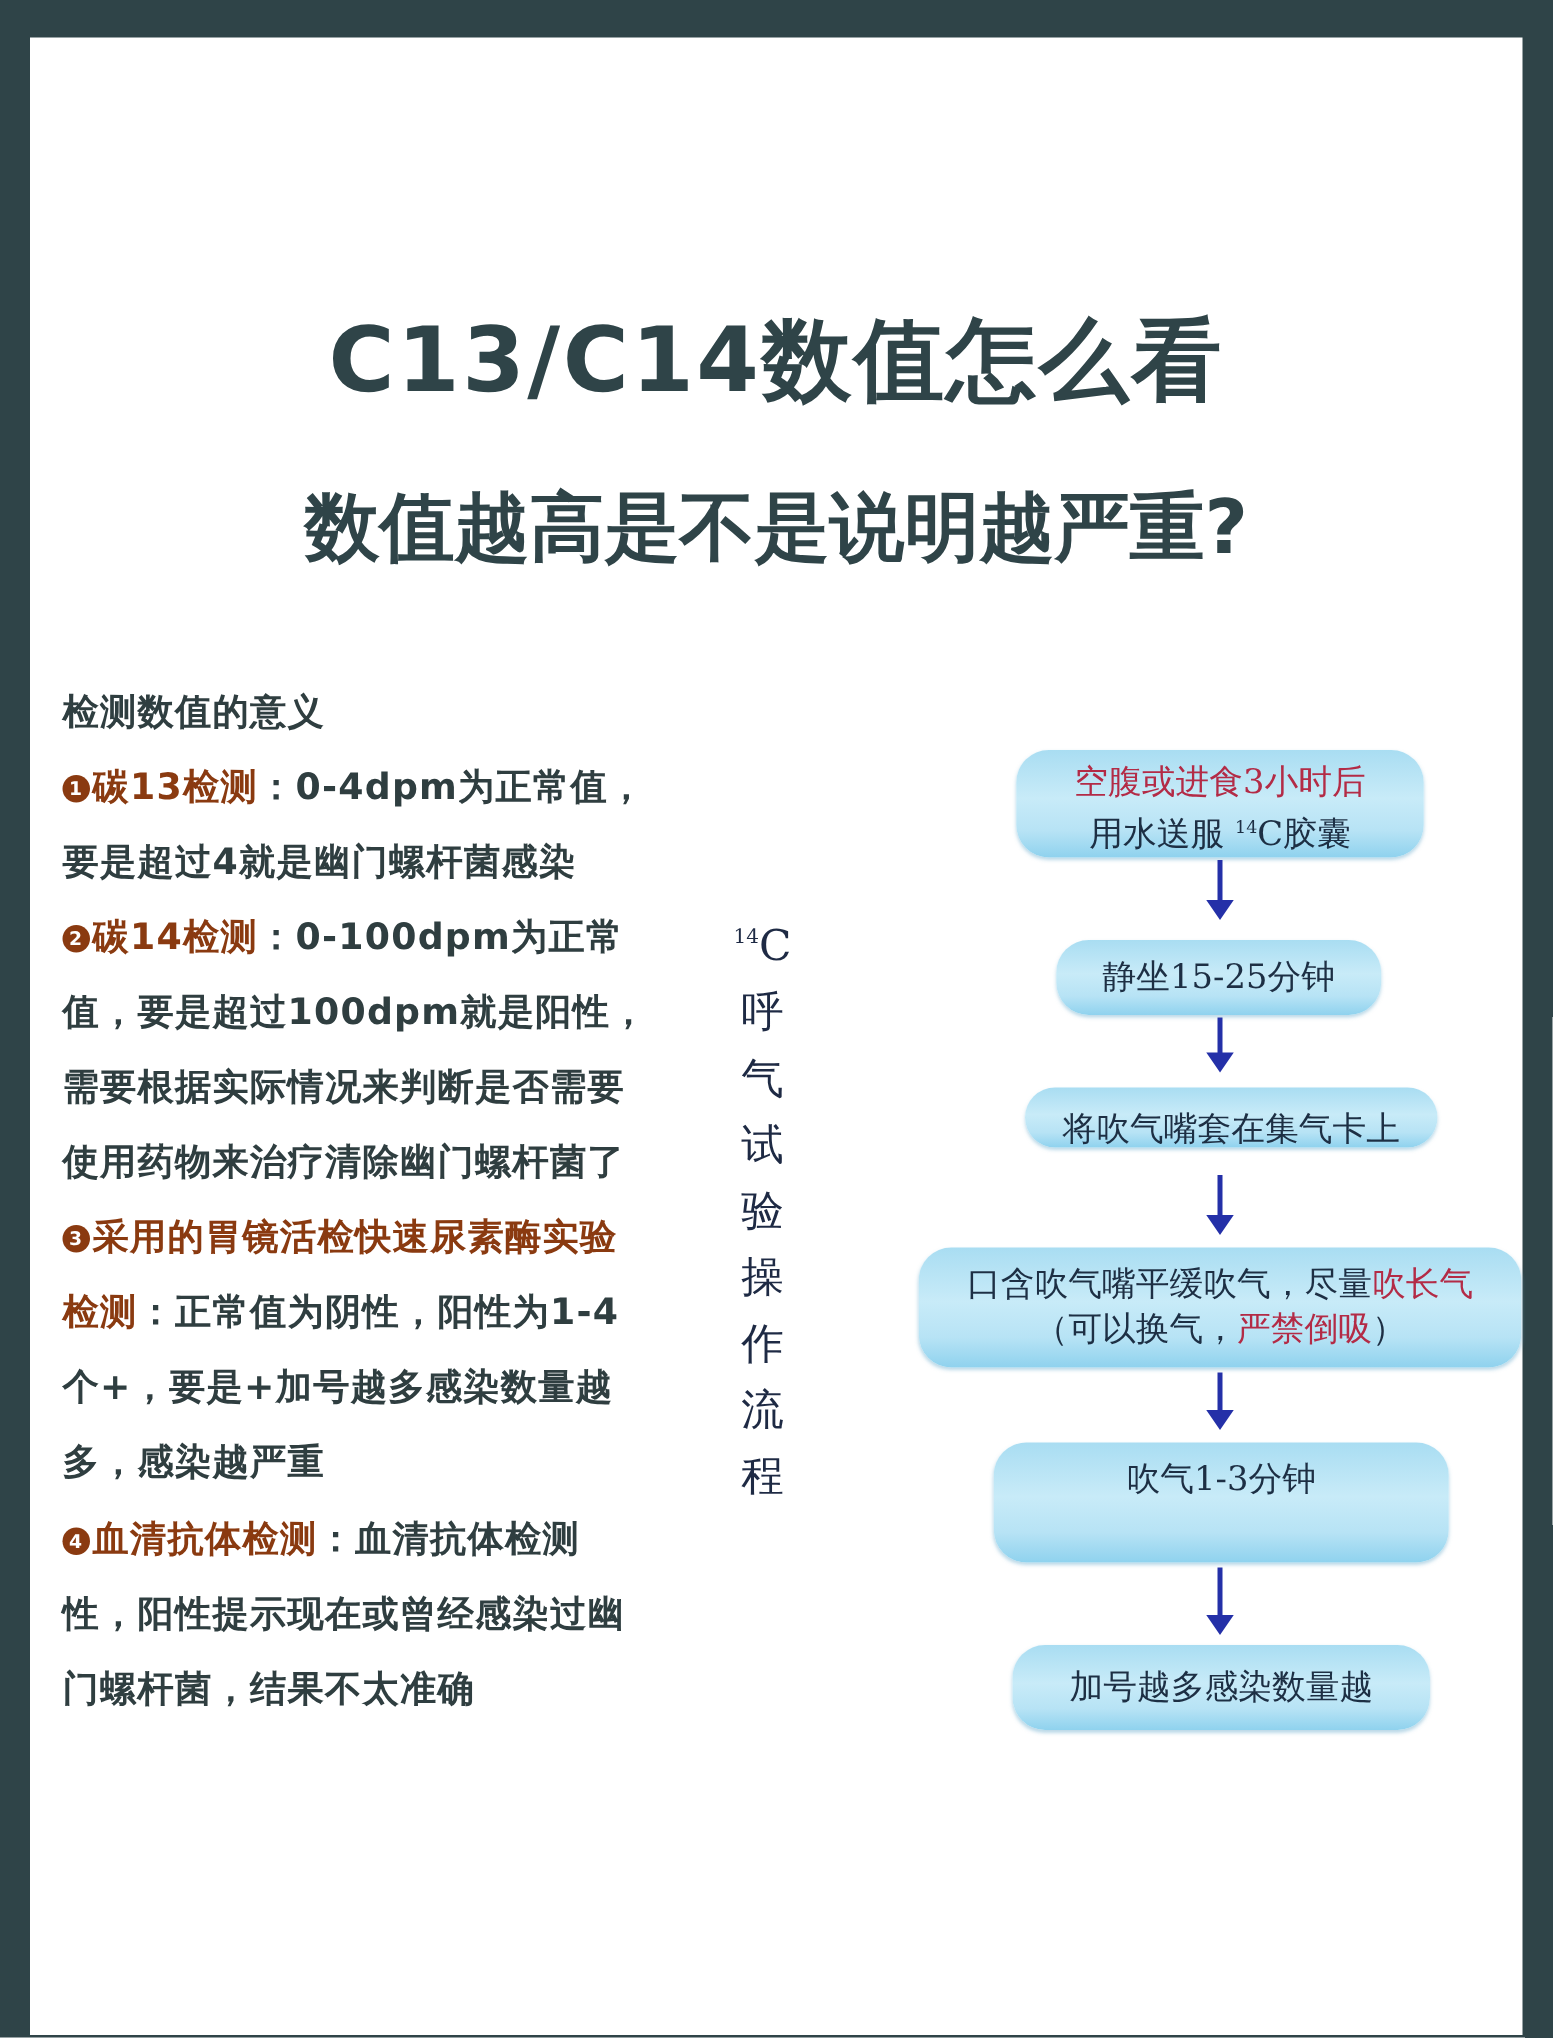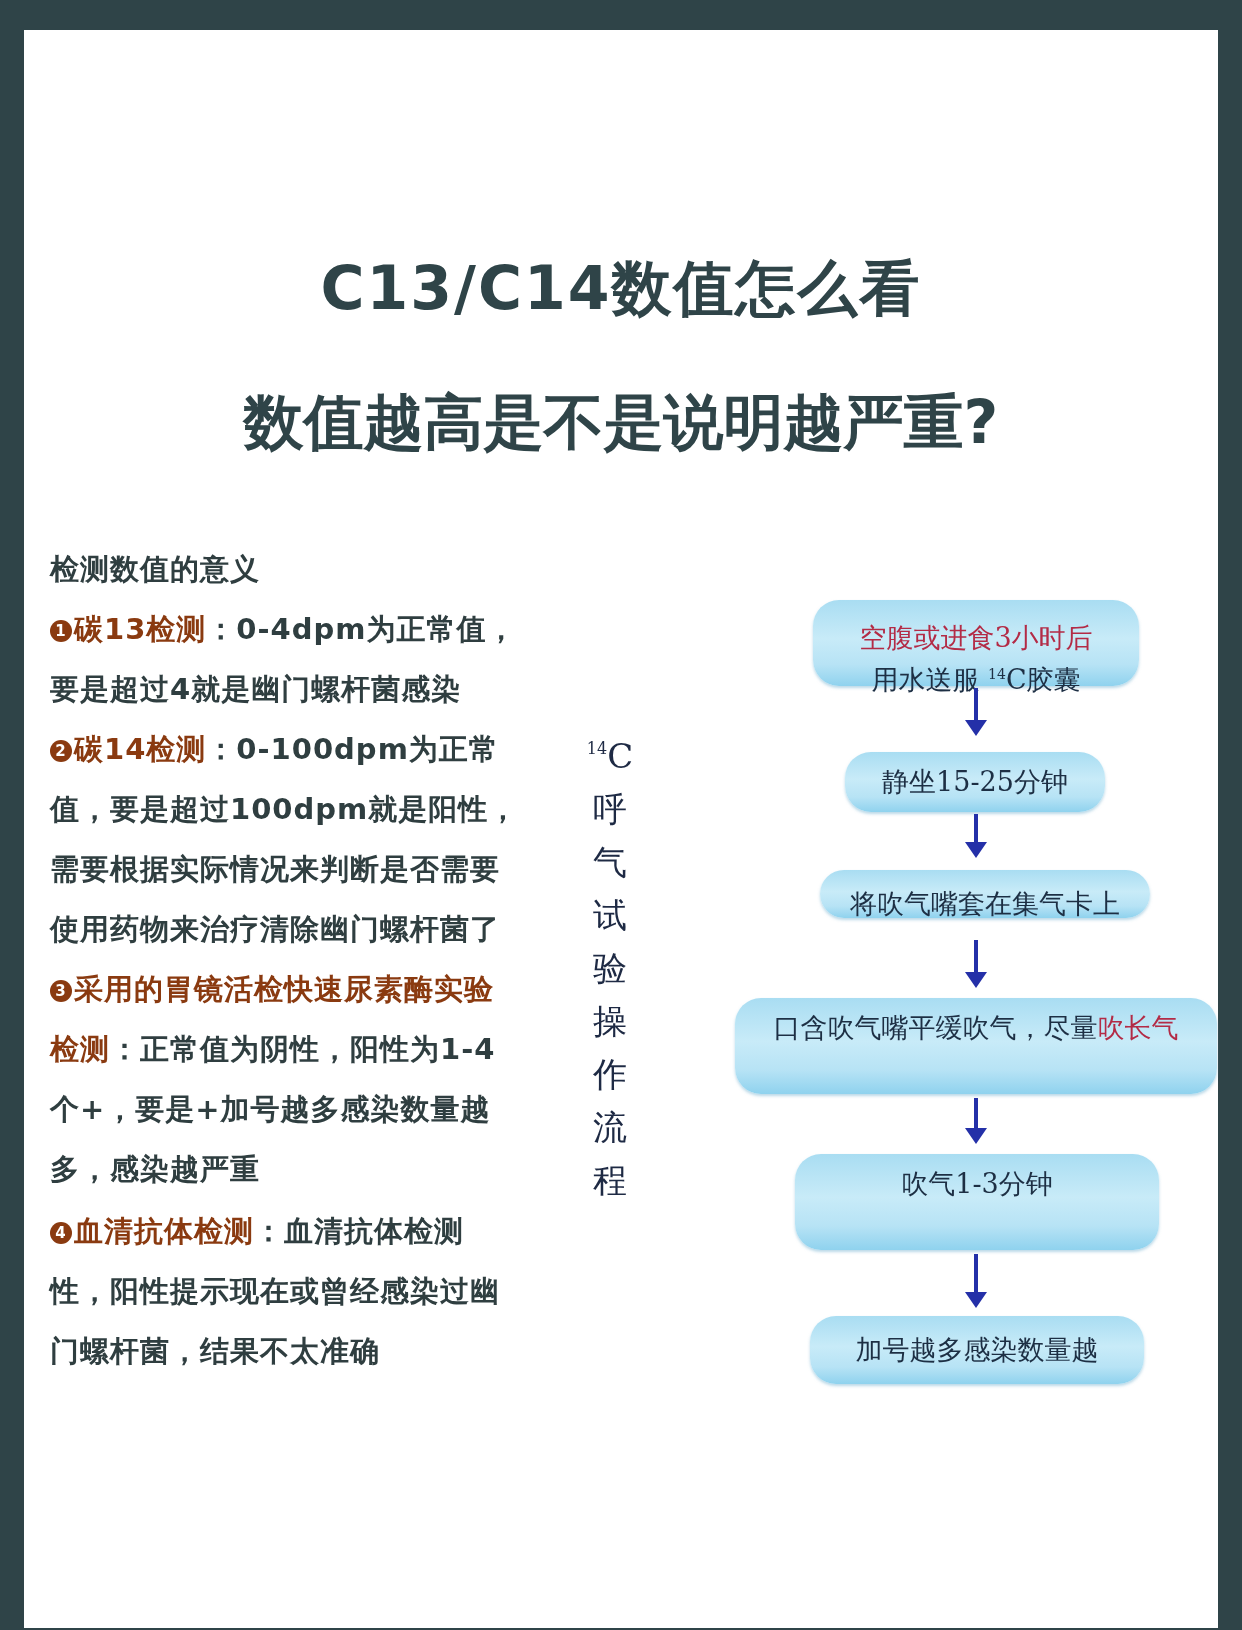--- a/index.html
+++ b/index.html
@@ -8,21 +8,21 @@
     font-family: "DejaVu Sans", "Liberation Sans", sans-serif;
   }
   .card {
     position:absolute; left:24px; top:30px; width:1194px; height:1598px; background:#ffffff;
   }
   .title-line {
     position:absolute; left:0; width:1242px; text-align:center; color:#2f4448;
     font-weight:bold; letter-spacing:2px; white-space:nowrap;
     font-family: "DejaVu Sans", sans-serif;
   }
-  .t1 { top:238px; font-size:60px; line-height:100px; }
+  .t1 { top:238px; font-size:72px; line-height:100px; }
   .t2 { top:372px; font-size:60px; line-height:100px; letter-spacing:0px; }
 
   .left { position:absolute; left:50px; top:560px; width:500px; }
   .line {
     position:absolute; left:0; white-space:nowrap; font-size:29px; font-weight:bold;
     color:#2f3e40; letter-spacing:1px;
   }
   .hl { color:#8a3a10; }
   .num {
     display:inline-block; width:22px; height:22px; border-radius:50%; background:#8a3a10; color:#fff;
@@ -94,34 +94,35 @@
   <span class="c">呼</span>
   <span class="c">气</span>
   <span class="c">试</span>
   <span class="c">验</span>
   <span class="c">操</span>
   <span class="c">作</span>
   <span class="c">流</span>
   <span class="c">程</span>
 </div>
 
-<div class="box" style="left:813px; top:600px; width:326px; height:86px; padding-top:20px; box-sizing:border-box;">
+<div class="box" style="left:813px; top:600px; width:326px; height:86px; padding-top:8px; box-sizing:border-box;">
   <div class="red">空腹或进食3小时后</div>
   <div><span>用水送服 </span><sup style="font-size:14px;">14</sup><span>C胶囊</span></div>
 </div>
 <div class="arrow" style="left:974px; top:688px; height:34px;"></div>
 
 <div class="box" style="left:845px; top:752px; width:260px; height:60px; line-height:60px;">静坐15-25分钟</div>
 <div class="arrow" style="left:974px; top:814px; height:30px;"></div>
 
 <div class="box" style="left:820px; top:870px; width:330px; height:48px; line-height:68px;">将吹气嘴套在集气卡上</div>
 <div class="arrow" style="left:974px; top:940px; height:34px;"></div>
 
 <div class="box" style="left:735px; top:998px; width:482px; height:96px; padding-top:12px; box-sizing:border-box;">
   <div><span>口含吹气嘴平缓吹气，尽量</span><span class="red">吹长气</span></div>
+  <div><span>（可以换气，</span><span class="red">严禁倒吸</span><span>）</span></div>
 </div>
 <div class="arrow" style="left:974px; top:1098px; height:32px;"></div>
 
 <div class="box" style="left:795px; top:1154px; width:364px; height:96px; padding-top:12px; box-sizing:border-box;text-align:center;">
   <div>吹气1-3分钟</div>
 </div>
 <div class="arrow" style="left:974px; top:1254px; height:40px;"></div>
 
 <div class="box" style="left:810px; top:1316px; width:334px; height:68px; line-height:68px;">加号越多感染数量越</div>
 

